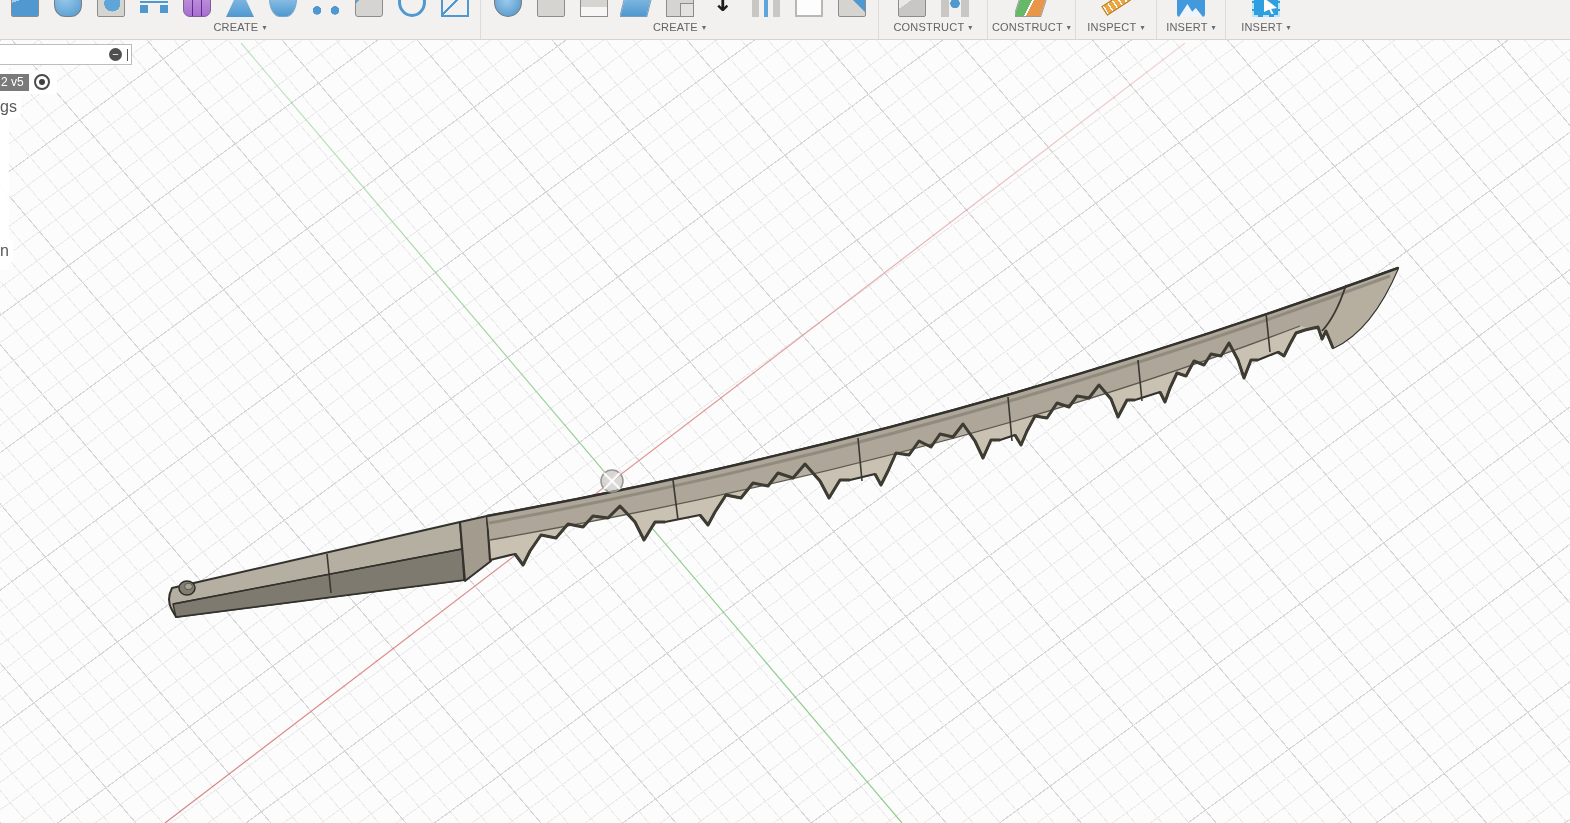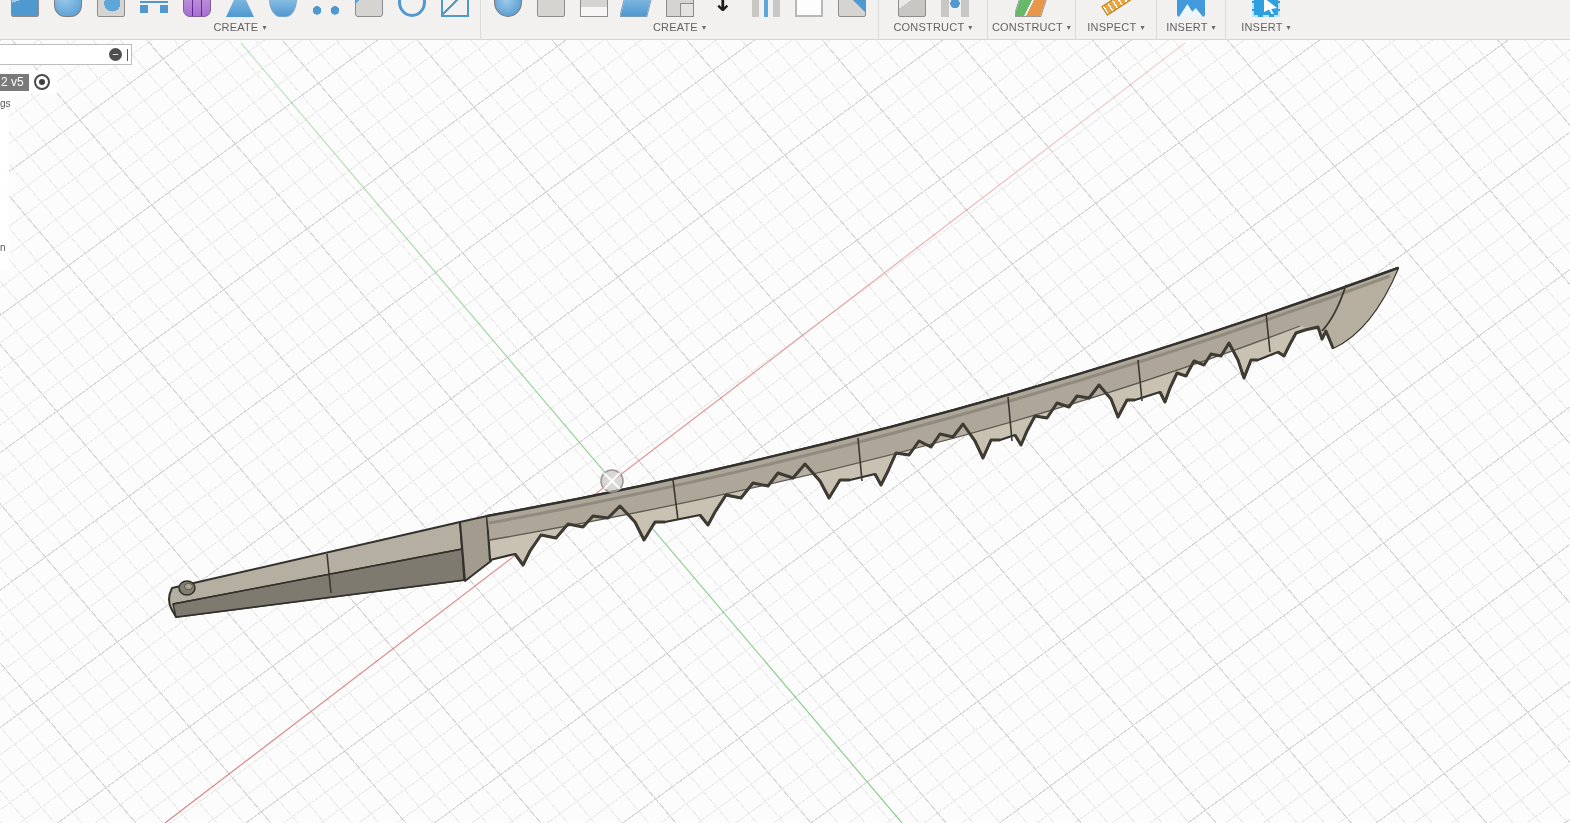--- a/index.html
+++ b/index.html
@@ -78,21 +78,21 @@
     position:absolute; left:0; top:44px; width:132px; height:21px; background:#fff;
     border:1px solid #bdbdbd; border-left:none; z-index:6; display:flex; align-items:center; justify-content:flex-end; gap:5px; padding-right:3px;
   }
   .search-box input { border:none; outline:none; flex:1; height:100%; font-size:11px; padding-left:4px; min-width:10px; background:transparent; }
   .clear-circle { width:13px; height:13px; border-radius:50%; background:#4f4f4f; color:#fff; font-size:11px; line-height:12px; text-align:center; flex:none; cursor:pointer; }
   .text-cursor { width:1px; height:12px; background:#555; flex:none; }
   .doc-row { position:absolute; left:0; top:70px; width:57px; height:24px; background:rgba(255,255,255,.95); border-radius:0 3px 3px 0; z-index:6; display:flex; align-items:center; }
   .doc-chip { height:17px; background:#7a7a7a; color:#fff; font-size:12px; line-height:17px; padding:0 4px 0 1px; white-space:nowrap; overflow:hidden; width:29px; }
   .radio-icon { width:16px; height:16px; border:2px solid #4a4a4a; border-radius:50%; margin-left:5px; position:relative; background:#fff; cursor:pointer; flex:none; }
   .radio-icon::after { content:""; position:absolute; left:3px; top:3px; width:6px; height:6px; border-radius:50%; background:#3f3f3f; }
-  .frag { position:absolute; z-index:6; background:rgba(255,255,255,.95); color:#5a5a5a; font-size:10px; padding:2px 4px 2px 0; }
+  .frag { position:absolute; z-index:6; background:rgba(255,255,255,.95); color:#5a5a5a; font-size:16px; padding:2px 4px 2px 0; }
   .frag-settings { left:0; top:96px; }
   .frag-origin { left:0; top:240px; }
 </style>
 </head>
 <body>
 
 <div class="app">
 
   <div class="toolbar">
 

